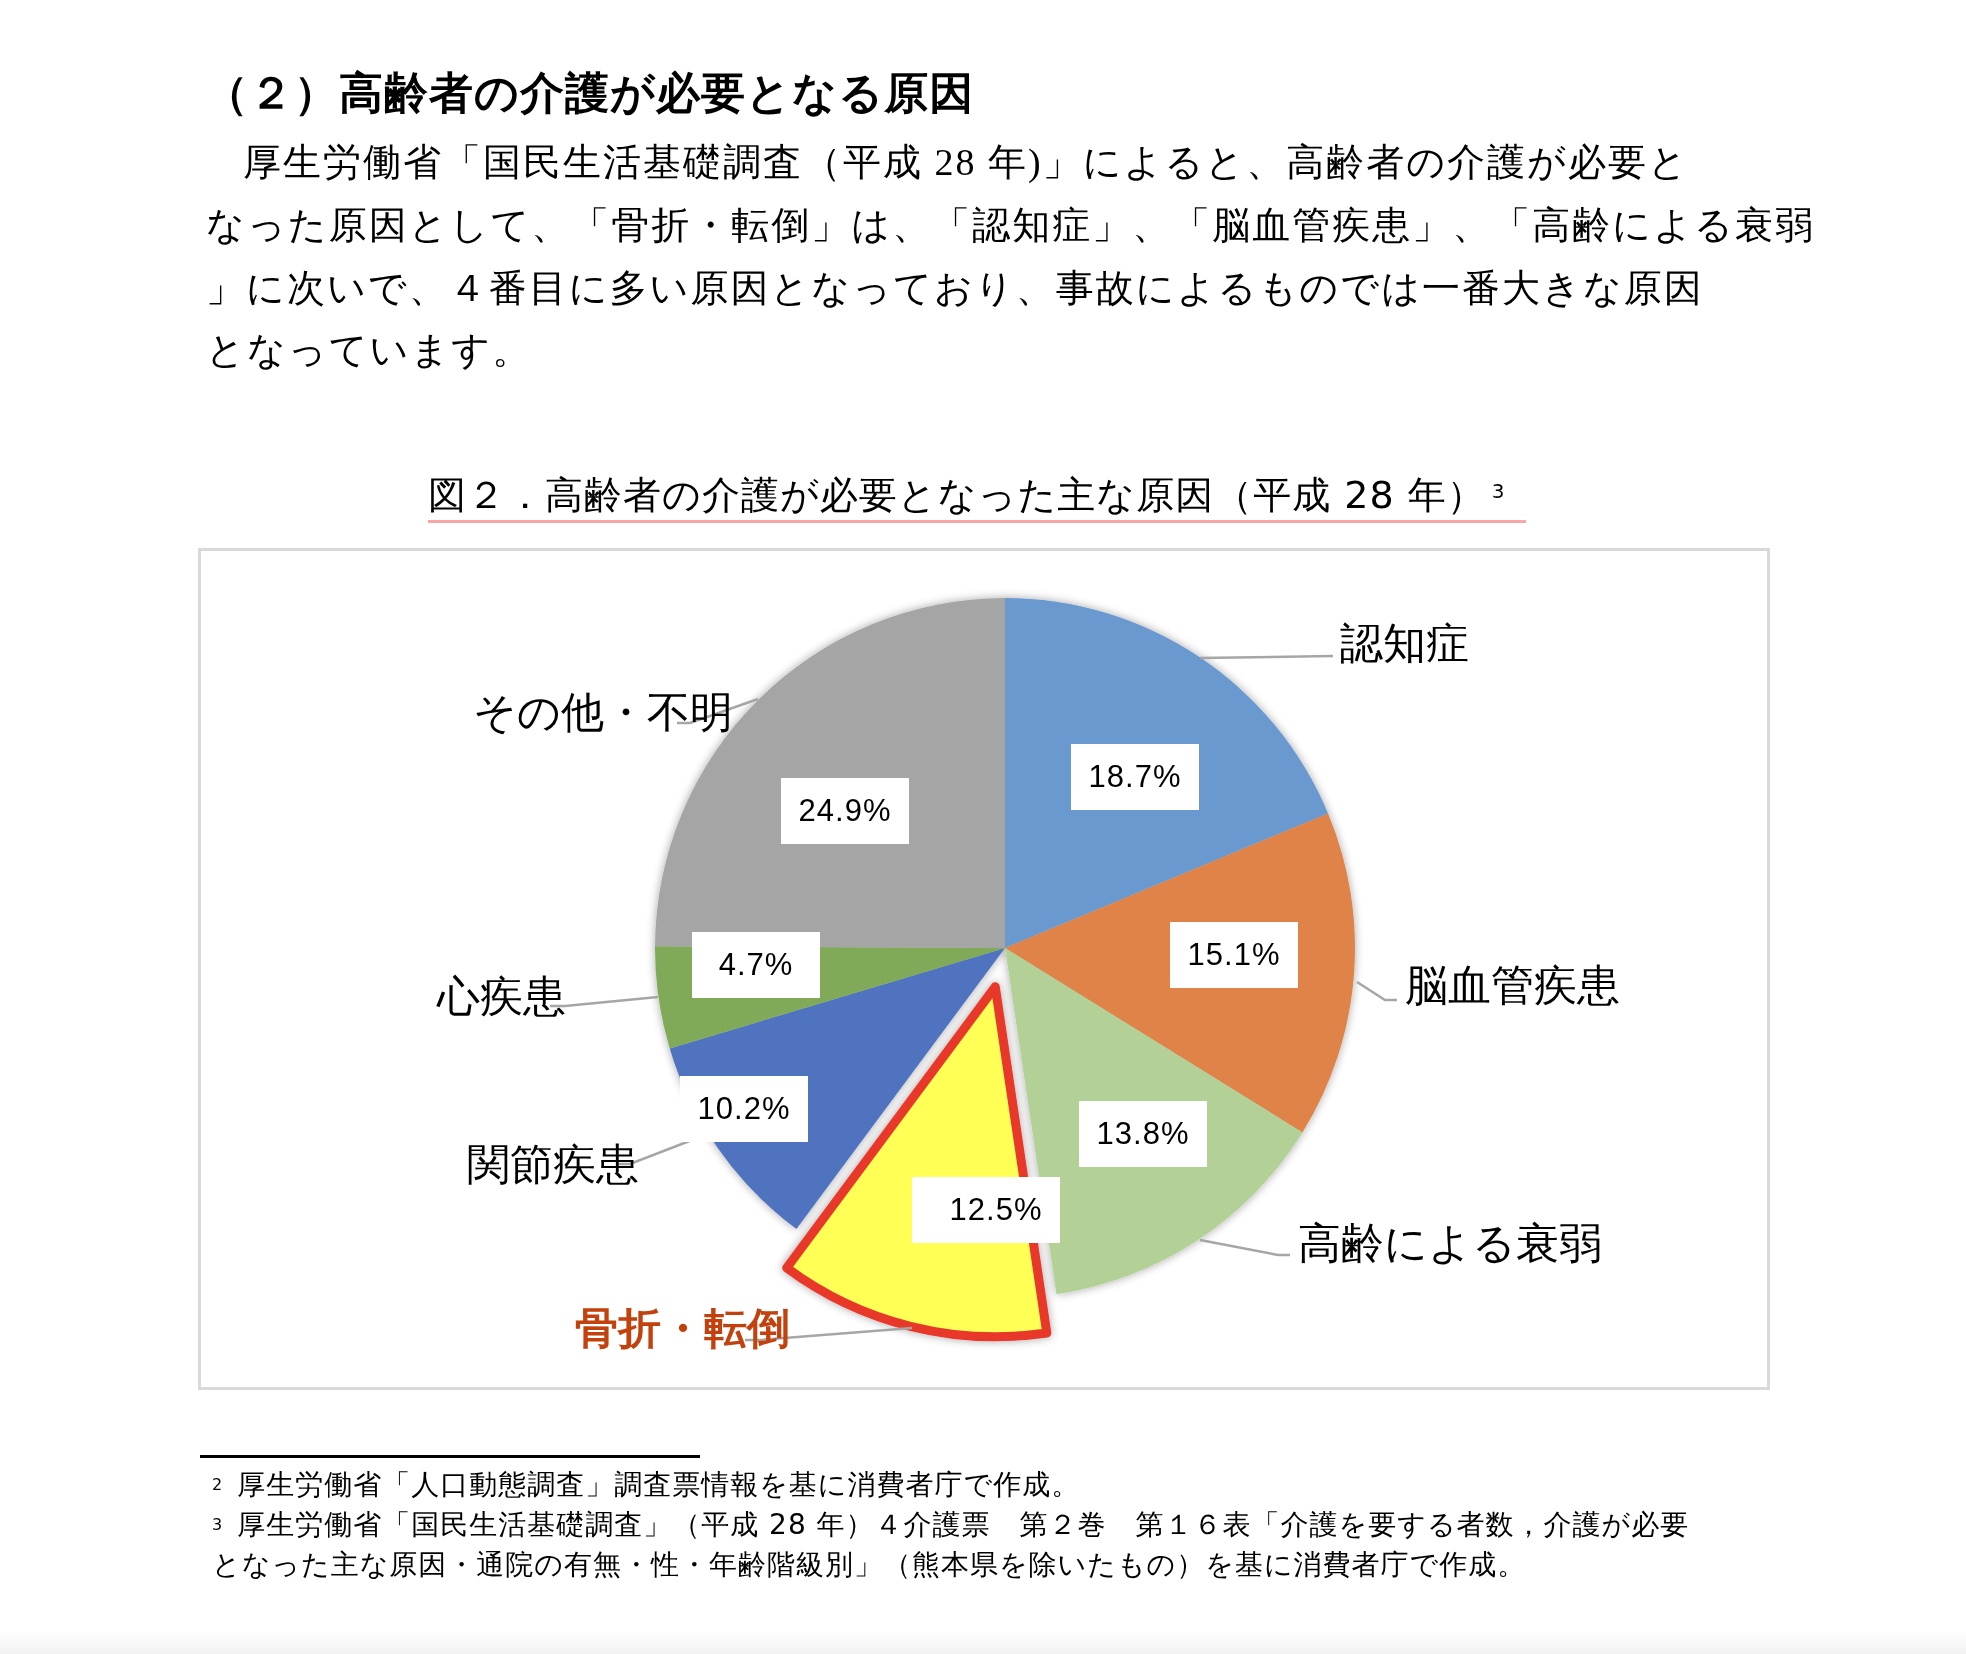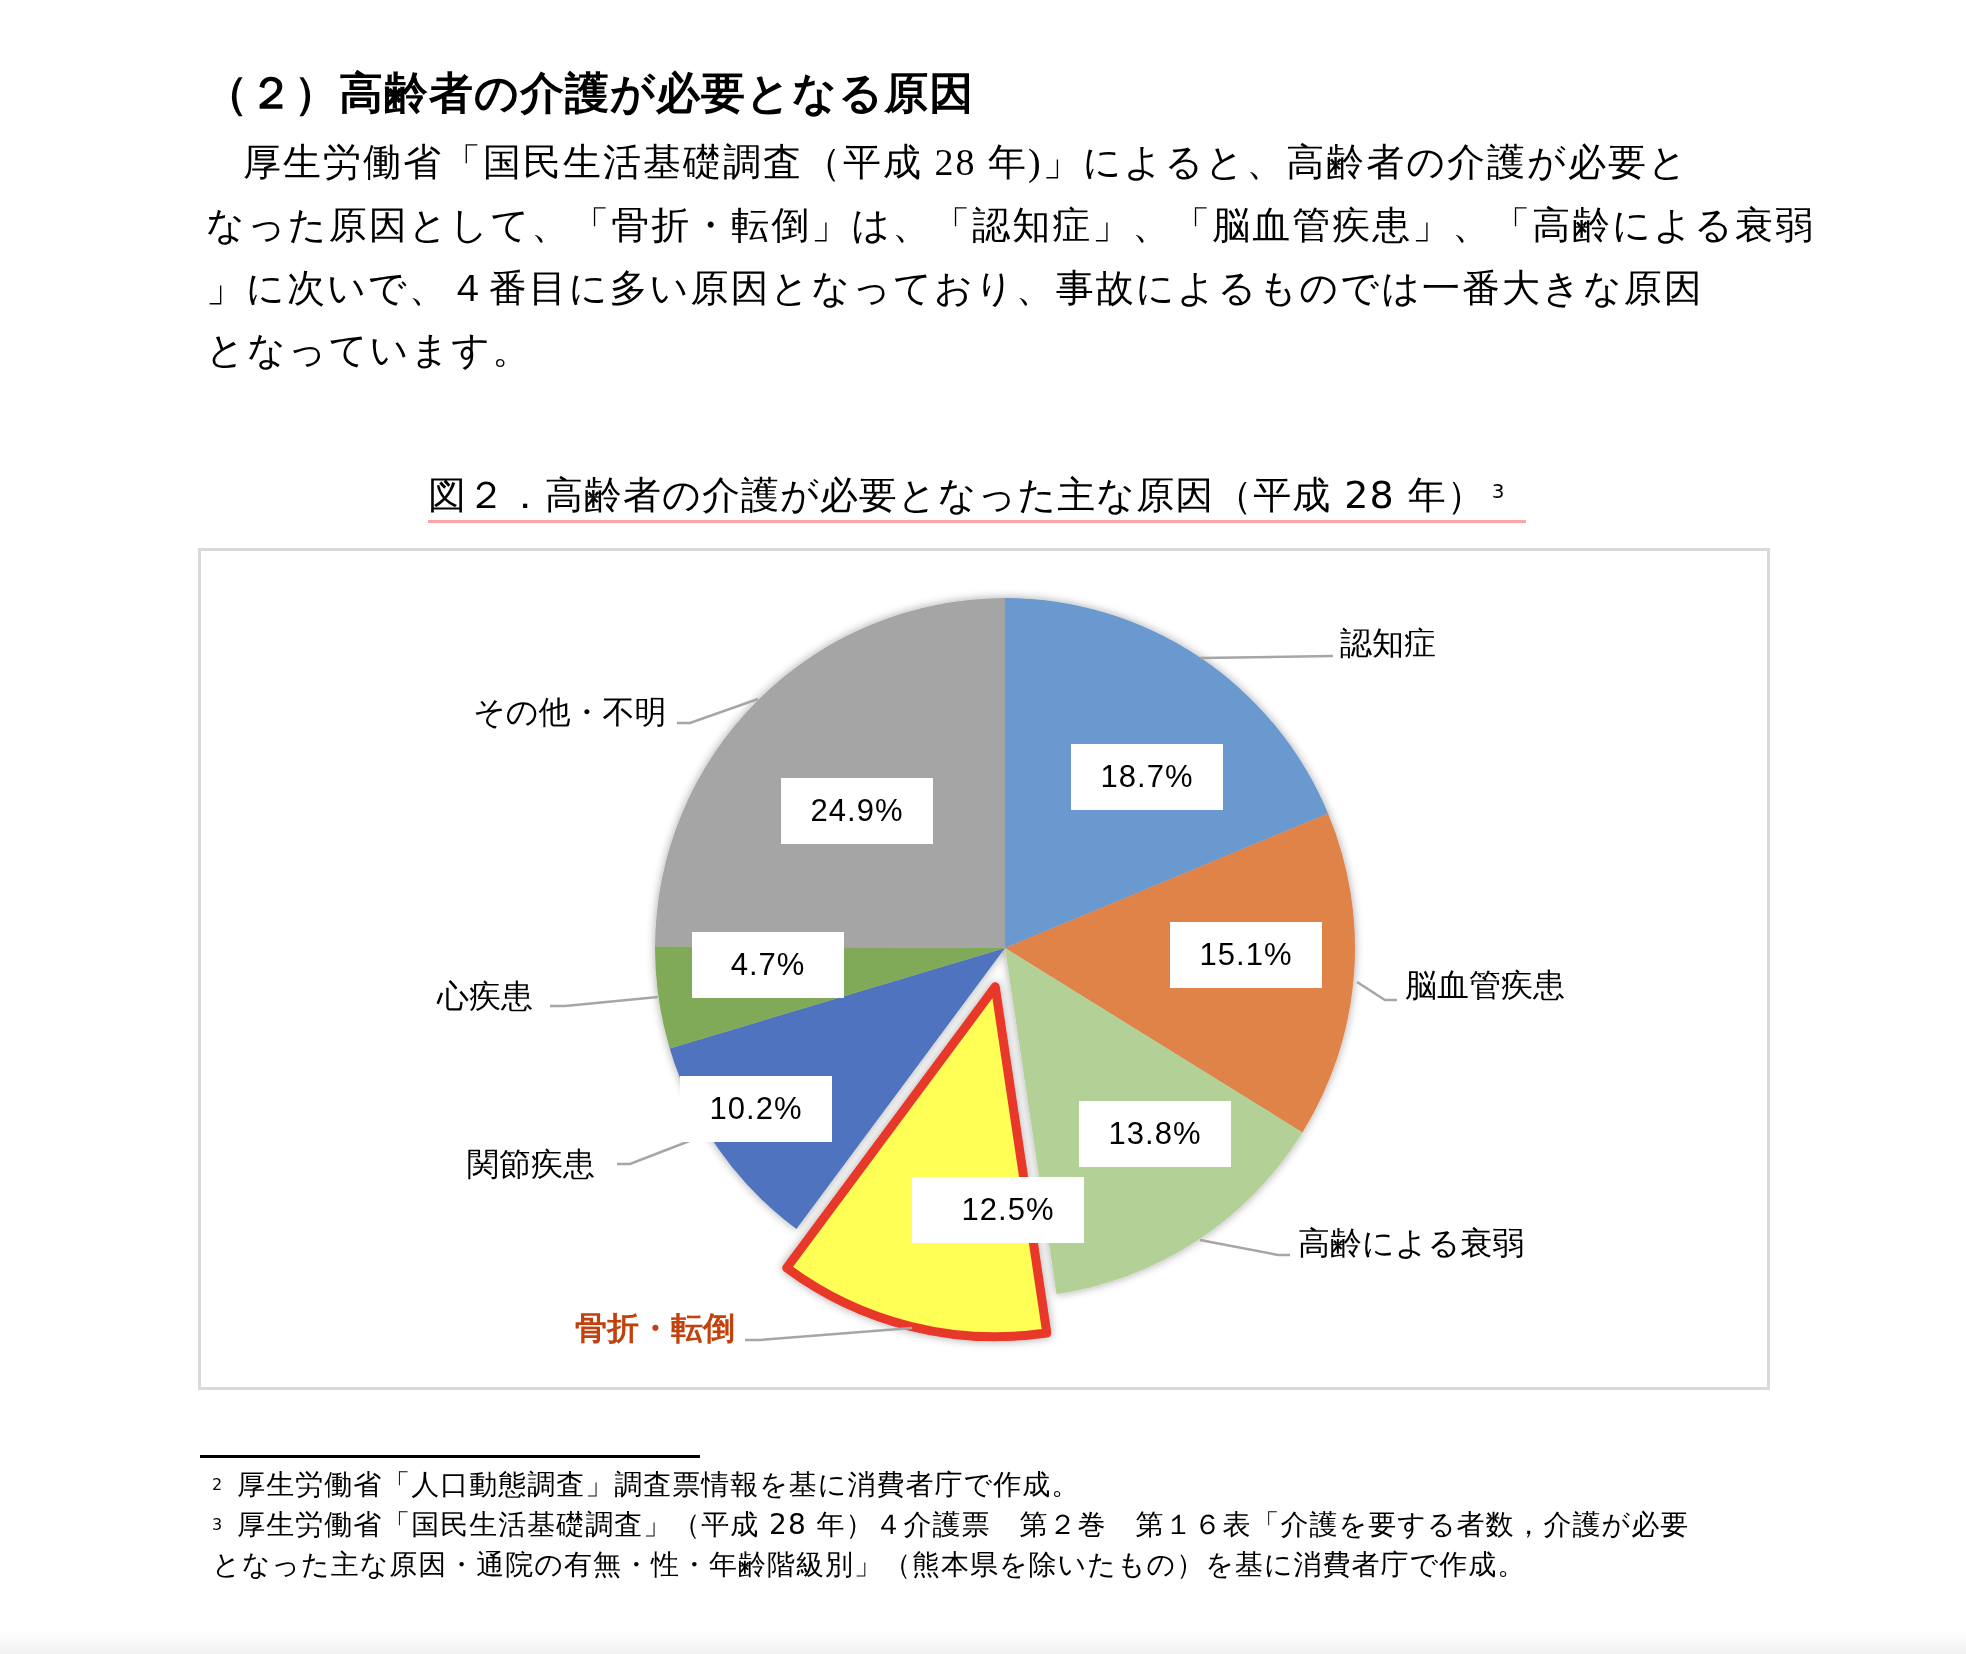--- a/index.html
+++ b/index.html
@@ -9,23 +9,23 @@
   #heading { left:204px; top:66px; font-size:44px; font-weight:bold; line-height:54px; letter-spacing:1px; }
   .body-line { left:206px; font-size:38px; line-height:48px; letter-spacing:2px; }
   #line1 { left:243px; top:138px;font-family:Liberation Serif, serif; }
   #line2 { top:201px; }
   #line3 { top:264px; }
   #line4 { top:326px; }
   #fig-title { left:428px; top:472px; font-size:38px; line-height:46px; border-bottom:3px solid #fca5a5; padding-bottom:2px; width:1098px; letter-spacing:1px; }
   #fig-title sup { font-size:20px; vertical-align:top; position:relative; top:-4px; margin-left:6px; }
   #chart-frame { left:198px; top:548px; width:1566px; height:836px; border:3px solid #d9d9d9; box-sizing:content-box; }
   #pie-svg { position:absolute; left:0; top:0; width:1966px; height:1654px; }
-  .cat-label { font-size:32px; line-height:38px; transform:translateY(-50%); }
+  .cat-label { font-size:43px; line-height:38px; transform:translateY(-50%); }
   .cat-label.highlight { color:#c2410c; font-weight:bold; }
-  .pct-box { background:#fff; width:152px; height:66px; display:flex; align-items:center; justify-content:center;
+  .pct-box { background:#fff; width:128px; height:66px; display:flex; align-items:center; justify-content:center;
              font-family:"Liberation Sans", sans-serif; font-size:31px; letter-spacing:1px; }
   #fn-rule { left:200px; top:1455px; width:500px; height:3px; background:#000; }
   .fn { left:212px; font-size:28px; line-height:34px; letter-spacing:1px; }
   .fn sup { font-size:16px; vertical-align:top; margin-right:14px; }
   #fn2 { top:1468px; }
   #fn3 { top:1508px; }
   #fn3b { top:1548px; }
   #bottom-shade { left:0; top:1630px; width:1966px; height:24px; background:linear-gradient(#ffffff, #f2f2f2); }
 </style>
 </head>

